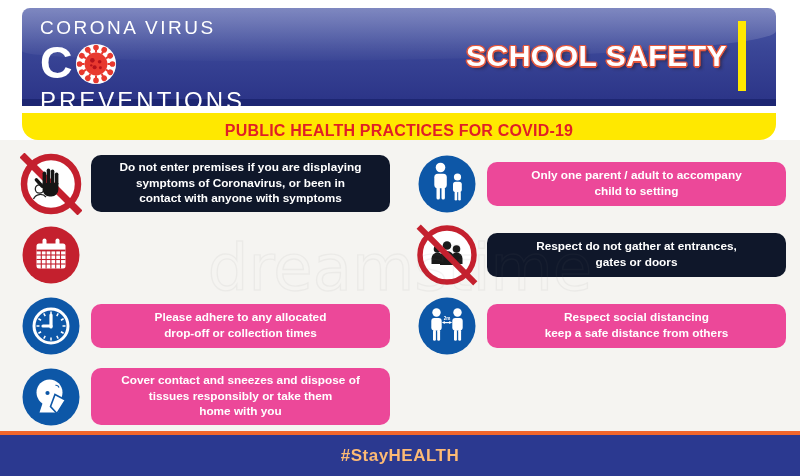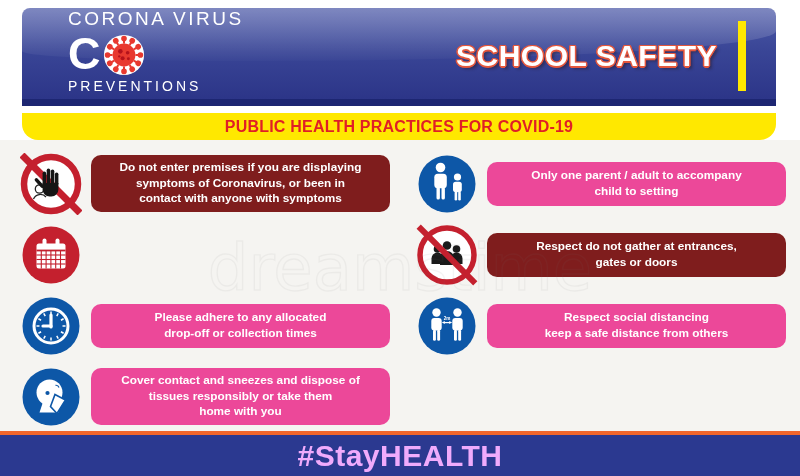--- a/index.html
+++ b/index.html
@@ -11,54 +11,54 @@
   .content-bg { position:absolute; left:0; top:140px; width:800px; height:291px; background:#f5f4f1; }
 
   
   .header { position:absolute; left:22px; top:8px; width:754px; height:98px;
     background: linear-gradient(180deg,#4d5aa8 0%, #3a4697 45%, #2c3588 100%);
     border-radius:8px 8px 0 0; border-bottom:7px solid #1d2672; }
   .header::after { content:""; position:absolute; left:0; top:0; width:100%; height:58%;
     background: linear-gradient(to bottom, rgba(255,255,255,.28), rgba(255,255,255,.02));
     border-radius:8px 8px 100% 40% / 8px 8px 42px 14px; pointer-events:none; }
   .header-inner { position:absolute; left:18px; right:30px; top:0; bottom:0; display:flex; z-index:2; }
-  .title-block { color:#fff;margin-left:28px; }
+  .title-block { padding-top:9px; color:#fff; }
   .corona-label { font-size:19px; letter-spacing:2.5px; font-weight:400; }
   .covid-line { display:flex; align-items:center; font-size:45px; font-weight:700; letter-spacing:2px; line-height:1; margin-top:1px; }
   .covid-line .virus { position:relative; top:1px; margin:0 0px; }
-  .preventions { font-size:14px; letter-spacing:3px; margin-top:2px; font-weight:400; }
-  .right-block { margin-left:auto; display:flex; align-items:center; gap:21px; padding-top:4px; }
+  .preventions { font-size:24px; letter-spacing:3px; margin-top:2px; font-weight:400; }
+  .right-block { margin-left:auto; display:flex; align-items:center; gap:11px; padding-top:4px; }
   .school-title { text-align:right; color:#fff; font-weight:800; font-size:30px; line-height:1.12; letter-spacing:.5px;
     text-shadow: -1.5px 0 0 #e4573d, 1.5px 0 0 #e4573d, 0 -1.5px 0 #e4573d, 0 1.5px 0 #e4573d,
                  -1px -1px 0 #e4573d, 1px -1px 0 #e4573d, -1px 1px 0 #e4573d, 1px 1px 0 #e4573d,
                  3px 3px 3px rgba(40,20,20,.45); }
   .yellow-bar { width:8px; height:70px; background:#ffe800; }
 
   
   .banner { position:absolute; left:22px; top:113px; width:754px; height:27px; background:#ffe800;
-    border-radius:0 0 16px 16px; display:flex; align-items:center; justify-content:center; }
+    border-radius:0 0 16px 16px; display:flex; align-items:flex-end; justify-content:center; }
   .banner-text { color:#e01f26; font-weight:700; font-size:16px; letter-spacing:.2px; }
 
   
   .rules { position:absolute; left:20px; top:150px; width:766px; height:280px;
     display:grid; grid-template-columns:1fr 1fr; grid-template-rows:repeat(4,1fr);
     column-gap:26px; row-gap:4px; }
   .rule { display:flex; align-items:center; gap:9px; }
   .rule-icon { flex:0 0 62px; width:62px; height:62px; }
   .pill { flex:1; min-height:44px; display:flex; align-items:center; justify-content:center;
     text-align:center; color:#fff; font-weight:700; font-size:11.8px; line-height:1.32;
     border-radius:10px; padding:5px 8px; white-space:pre-line; }
-  .pill.red { background:#7f1d1d; }
+  .pill.red { background:#0f172a; }
   .pill.blue { background:#ec4899; }
 
   
   .footer-line { position:absolute; left:0; top:431px; width:800px; height:4px; background:#f1662c; }
   .footer { position:absolute; left:0; top:435px; width:800px; height:41px; background:#2b3990;
     display:flex; align-items:center; justify-content:center; }
-  .footer-text { color:#f0abfc; font-weight:700; font-size:30px; letter-spacing:.5px; }
+  .footer-text { color:#fdba74; font-weight:700; font-size:17px; letter-spacing:.5px; }
 
   
   .watermark { position:absolute; left:0; top:0; width:800px; height:476px; opacity:.07; pointer-events:none; z-index:5; }
 </style>
 </head>
 <body>
 
 <div class="poster">
 
   <div class="content-bg"></div>

